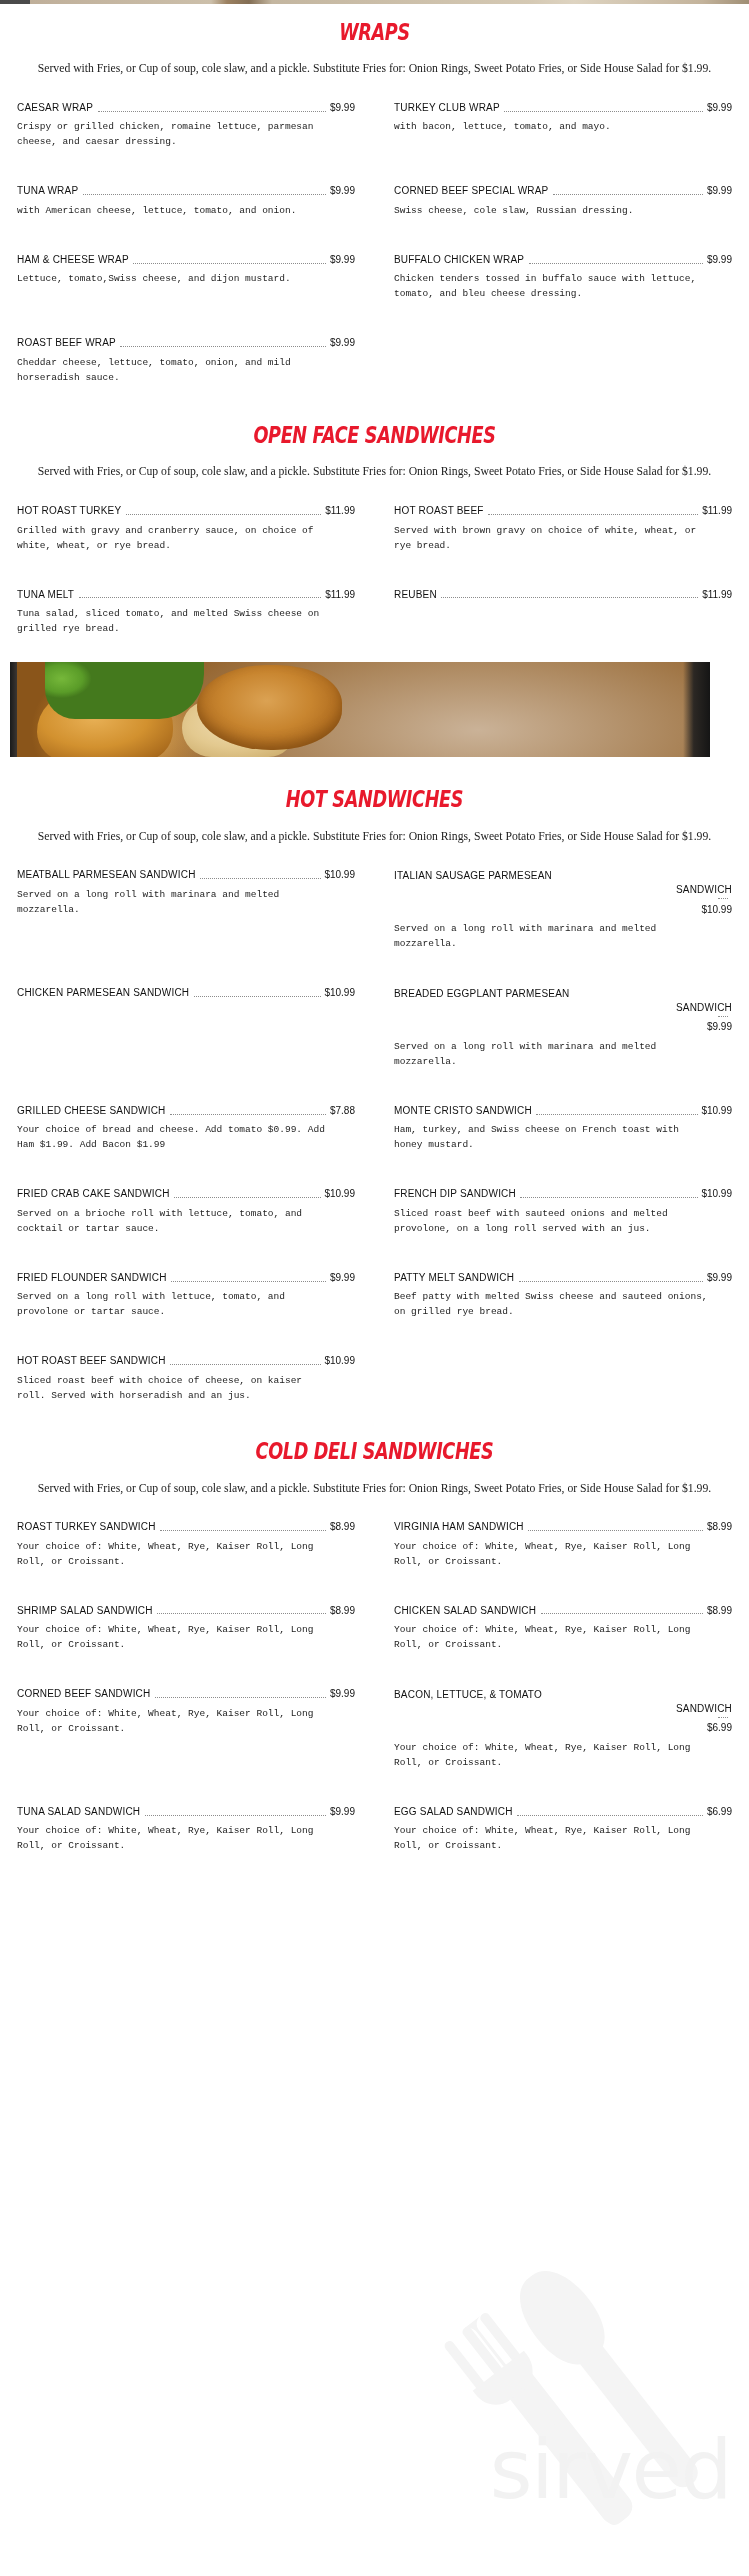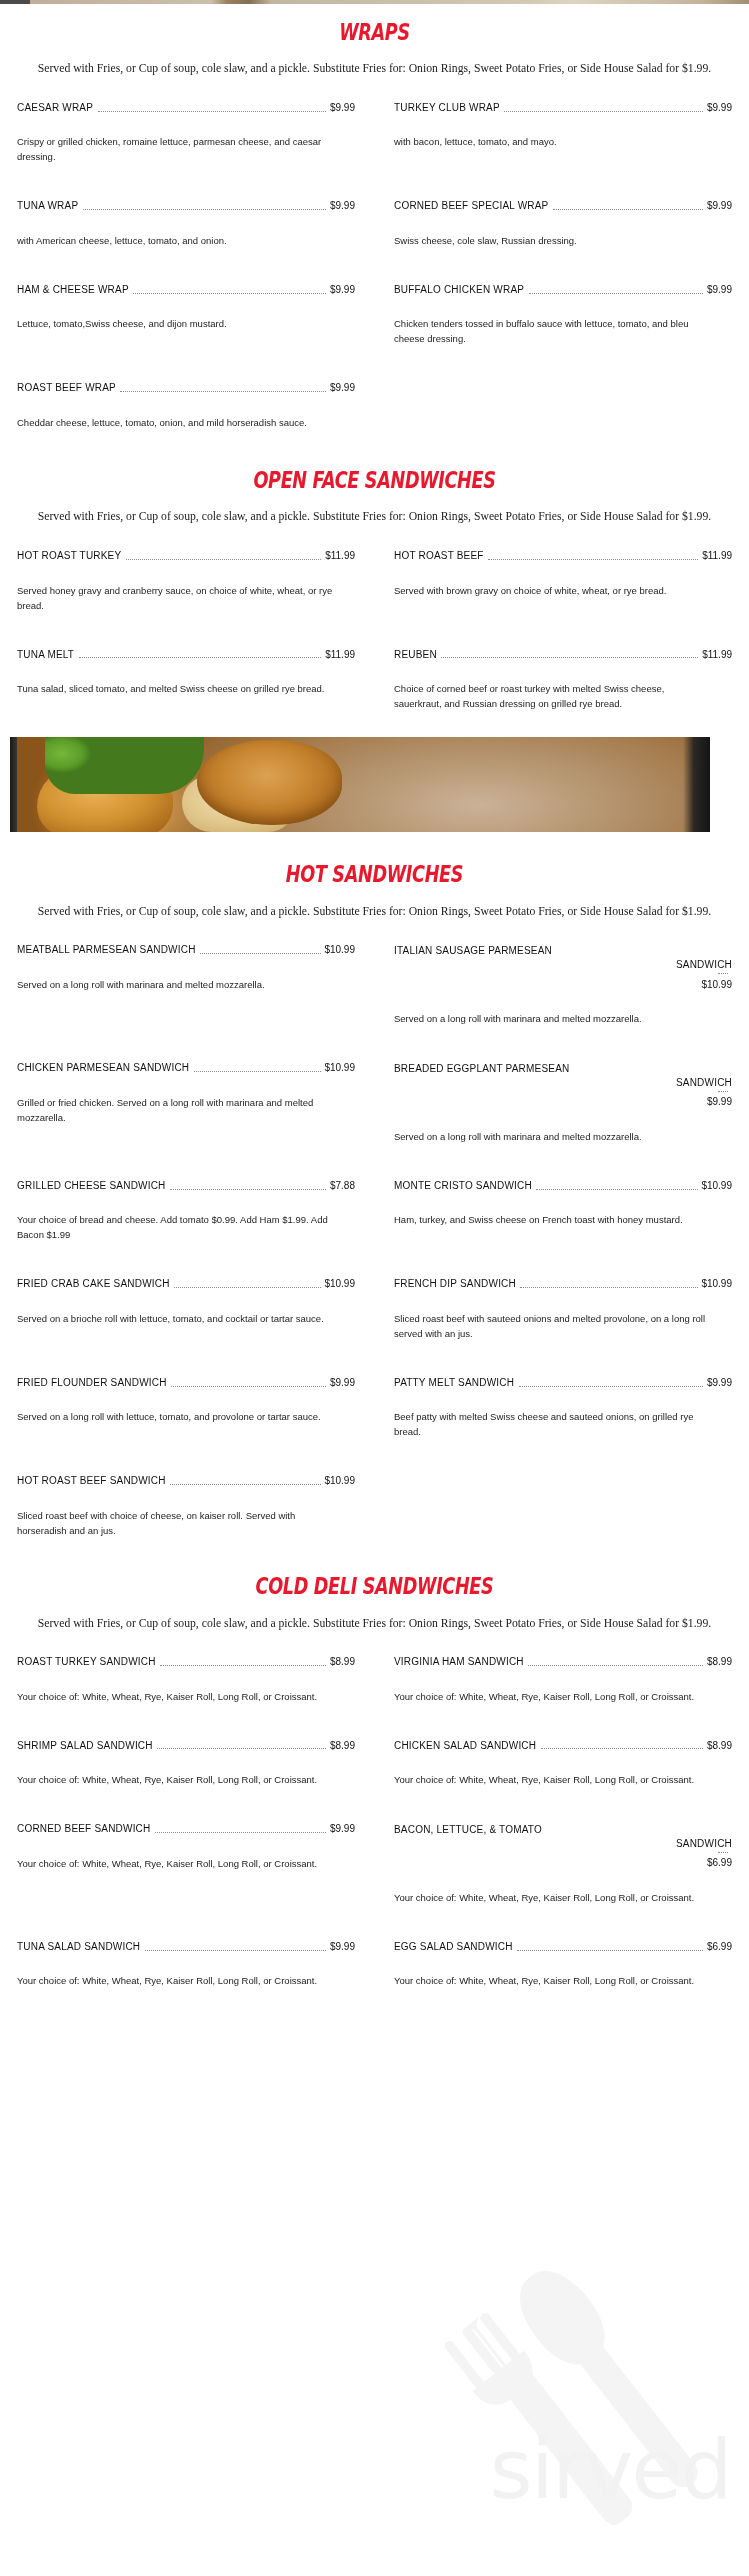--- a/index.html
+++ b/index.html
@@ -152,25 +152,25 @@
   }
   .item-head.wrap2 .name-line2 {
     display: flex;
     align-items: flex-end;
     width: 100%;
     line-height: 1.5;
     flex-direction: column;
   }
 
   .item-desc {
-    font-family: Liberation Sans, sans-serif;
+    font-family: Liberation Mono, monospace;
     font-size: 9.5px;
     line-height: 1.58;
     color: #232323;
-    margin-top: 19px;
+    margin-top: 4px;
     max-width: 317px;
   }
 
   
   .photo-wrap {
     margin: 26px 0 0 0;
     padding: 0 9.8px 0 9.8px;
   }
   .photo {
     width: 700px;
@@ -359,21 +359,21 @@
       <div class="section-sub">Served with Fries, or Cup of soup, cole slaw, and a pickle. Substitute Fries for: Onion Rings, Sweet Potato Fries, or Side House Salad for $1.99.</div>
 
       <div class="items">
 
         <div class="item" style="margin-bottom:35px">
           <div class="item-head">
             <span class="item-name">HOT ROAST TURKEY</span>
             <span class="leader"></span>
             <span class="item-price">$11.99</span>
           </div>
-          <div class="item-desc">Served honey gravy and cranberry sauce, on choice of white, wheat, or rye bread.</div>
+          <div class="item-desc">Grilled with gravy and cranberry sauce, on choice of white, wheat, or rye bread.</div>
         </div>
 
         <div class="item" style="margin-bottom:35px">
           <div class="item-head">
             <span class="item-name">HOT ROAST BEEF</span>
             <span class="leader"></span>
             <span class="item-price">$11.99</span>
           </div>
           <div class="item-desc">Served with brown gravy on choice of white, wheat, or rye bread.</div>
         </div>
@@ -386,21 +386,20 @@
           </div>
           <div class="item-desc">Tuna salad, sliced tomato, and melted Swiss cheese on grilled rye bread.</div>
         </div>
 
         <div class="item">
           <div class="item-head">
             <span class="item-name">REUBEN</span>
             <span class="leader"></span>
             <span class="item-price">$11.99</span>
           </div>
-          <div class="item-desc">Choice of corned beef or roast turkey with melted Swiss cheese, sauerkraut, and Russian dressing on grilled rye bread.</div>
         </div>
       </div>
     </div>
 
     <div class="photo-wrap">
       <div class="photo">
         <div class="photo-inner"></div>
         <div class="photo-plate"></div>
         <div class="photo-bun"></div>
         <div class="photo-tomato"></div>
@@ -438,21 +437,20 @@
           </div>
           <div class="item-desc">Served on a long roll with marinara and melted mozzarella.</div>
         </div>
 
         <div class="item" style="margin-bottom:35px">
           <div class="item-head">
             <span class="item-name">CHICKEN PARMESEAN SANDWICH</span>
             <span class="leader"></span>
             <span class="item-price">$10.99</span>
           </div>
-          <div class="item-desc">Grilled or fried chicken. Served on a long roll with marinara and melted mozzarella.</div>
         </div>
 
         <div class="item" style="margin-bottom:35px">
           <div class="item-head wrap2">
             <span class="name-line1">BREADED EGGPLANT PARMESEAN</span>
             <span class="name-line2">
               <span class="item-name">SANDWICH</span>
               <span class="leader"></span>
               <span class="item-price">$9.99</span>
             </span>

